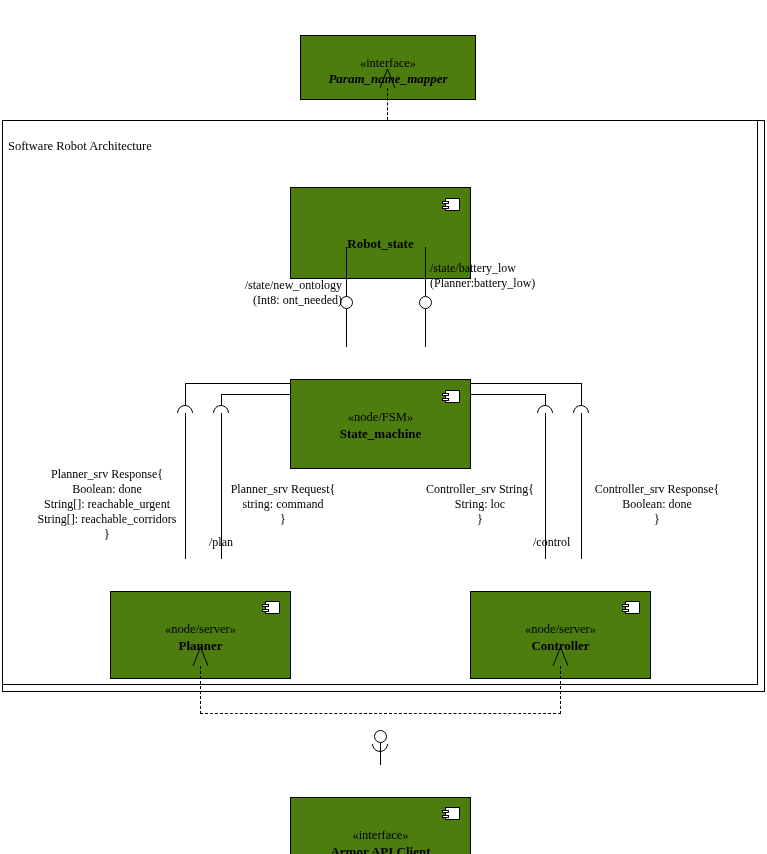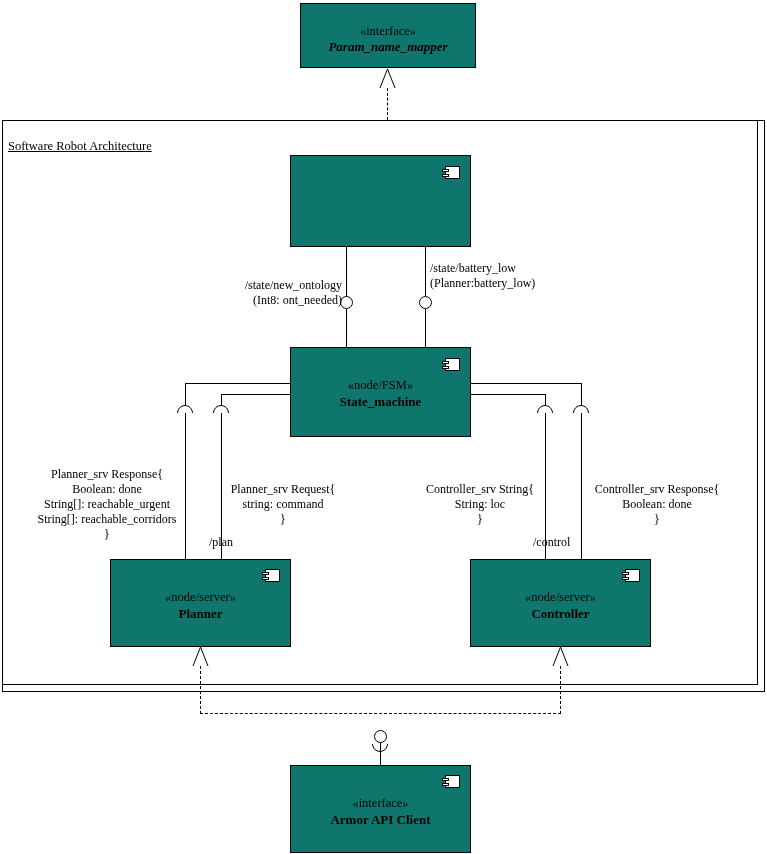--- a/index.html
+++ b/index.html
@@ -13,22 +13,23 @@
   }
   #canvas {
     position: relative;
     width: 767px;
     height: 854px;
     overflow: hidden;
   }
   .box {
     position: absolute;
     border: 1px solid #000000;
-    background: #0f766e;
-    box-sizing: border-box;
+    background: #4d7c0f;
+    box-sizing: border-box;
+    margin-top: 32px;
   }
   .box-title {
     position: absolute;
     left: 0;
     right: 0;
     text-align: center;
   }
   .stereo {
     font-size: 12.5px;
     font-family: "Liberation Serif", serif;
@@ -69,21 +70,20 @@
   .pkg-inner {
     position: absolute;
     border: 1px solid #000000;
     box-sizing: border-box;
     background: #ffffff;
   }
   .pkg-label {
     position: absolute;
     font-size: 12.5px;
     font-family: "Liberation Serif", serif;
-    text-decoration: underline;
     white-space: nowrap;
   }
 
   .line {
     position: absolute;
     background: #000000;
   }
   .hline { height: 1px; }
   .vline { width: 1px; }
 
@@ -155,20 +155,21 @@
   <svg class="arrow" style="left:379px; top:68px; width:17px; height:22px;">
     <polyline points="1,20 8.5,1 16,20" fill="none" stroke="#000" stroke-width="1"></polyline>
   </svg>
 
   <div class="pkg-outer" style="left:2px; top:120px; width:763px; height:572px;"></div>
   <div class="pkg-inner" style="left:2px; top:120px; width:756px; height:565px;"></div>
   <div class="pkg-label" style="left:8px; top:139px;">Software Robot Architecture</div>
 
   <div class="box" style="left:290px; top:155px; width:181px; height:92px;">
     <div class="comp-icon" style="right:10px; top:10px;"></div>
+    <div class="box-title name" style="top:48px;">Robot_state</div>
   </div>
 
   <div class="line vline" style="left:346px; top:247px; height:49px;"></div>
   <div class="line vline" style="left:425px; top:247px; height:49px;"></div>
 
   <div class="ball" style="left:340px; top:296px;"></div>
   <div class="ball" style="left:419px; top:296px;"></div>
 
   <div class="line vline" style="left:346px; top:309px; height:38px;"></div>
   <div class="line vline" style="left:425px; top:309px; height:38px;"></div>

